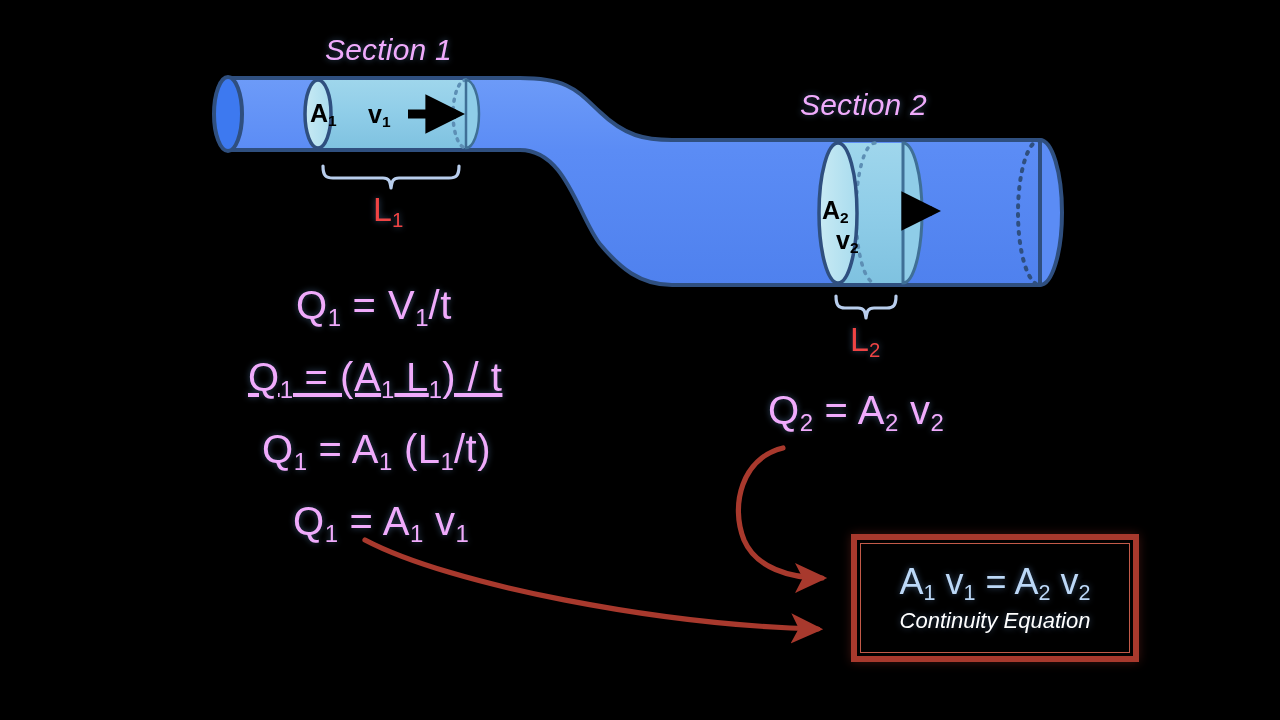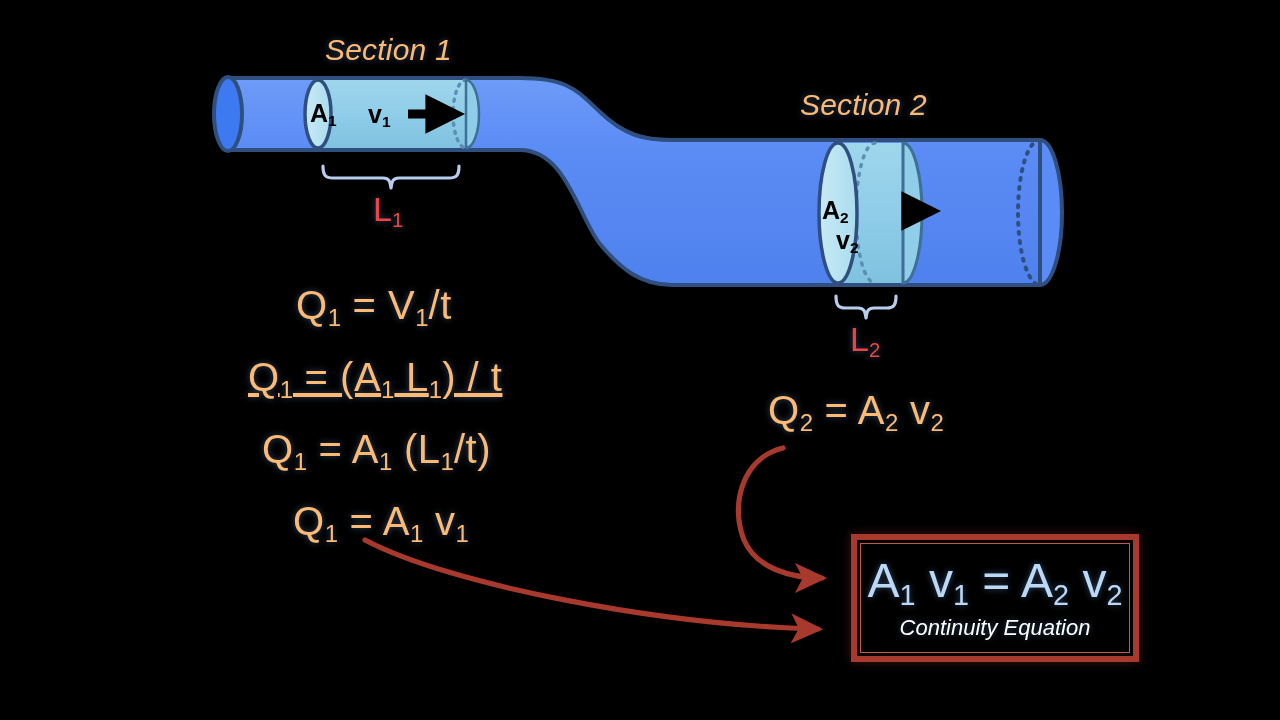--- a/index.html
+++ b/index.html
@@ -18,21 +18,21 @@
   }
   #diagram-svg {
     position: absolute;
     left: 0;
     top: 0;
     width: 1280px;
     height: 720px;
   }
   .lbl {
     position: absolute;
-    color: #fdba74;
+    color: #f0abfc;
     white-space: nowrap;
     text-shadow: 0 0 6px rgba(120,170,235,0.45);
   }
   .section-label {
     font-style: italic;
     font-size: 30px;
     font-weight: 400;
     letter-spacing: 0.2px;
   }
   .eq {
@@ -81,21 +81,21 @@
     bottom: 3px;
     border: 1px solid #c25a49;
     box-sizing: border-box;
     display: flex;
     flex-direction: column;
     align-items: center;
     justify-content: center;
   }
   .eq-box-main {
     color: #bcd8f7;
-    font-size: 48px;
+    font-size: 36px;
     white-space: nowrap;
     text-shadow: 0 0 6px rgba(120,170,235,0.45);
     line-height: 1.1;
   }
   .eq-box-caption {
     color: #ffffff;
     font-style: italic;
     font-size: 22px;
     margin-top: 4px;
     white-space: nowrap;

